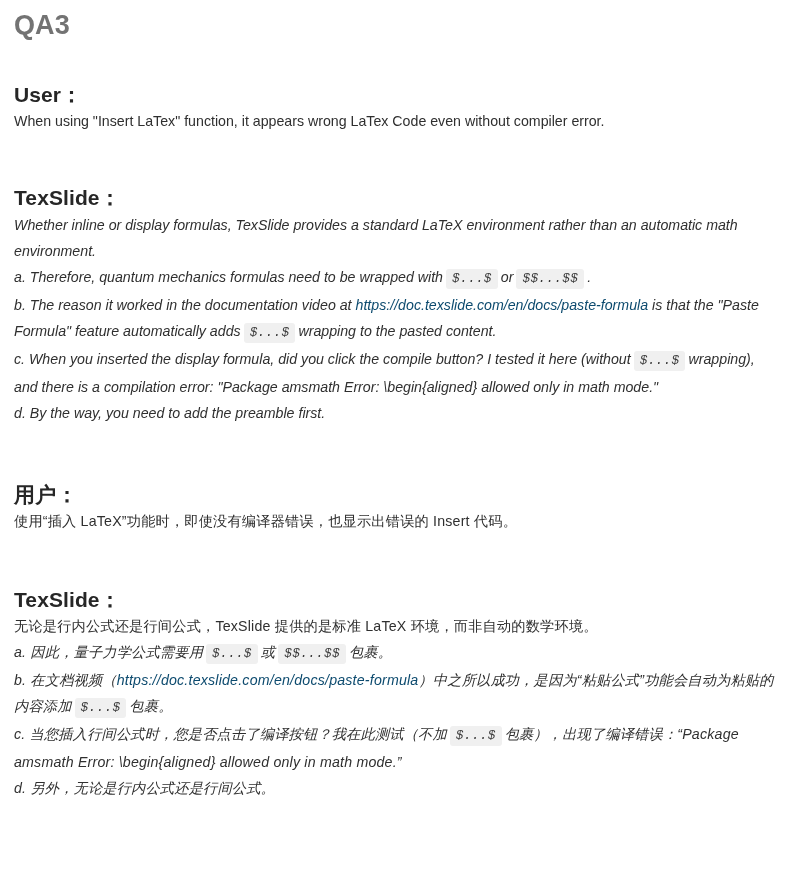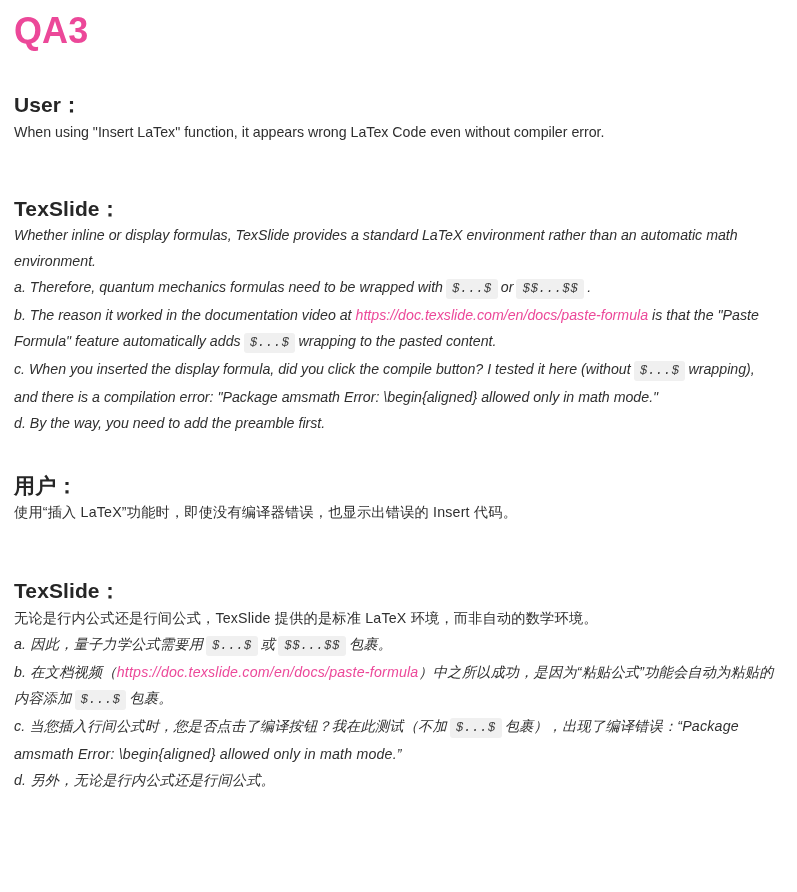--- a/index.html
+++ b/index.html
@@ -14,38 +14,38 @@
     color: #2f2f2f;
     -webkit-font-smoothing: antialiased;
     overflow: hidden;
   }
   .page {
     padding: 10px 14px 0 14px;
     box-sizing: border-box;
     width: 797px;
   }
   .doc-title {
-    font-size: 36px;
+    font-size: 27px;
     font-weight: 700;
     line-height: 1.15;
-    color: #ec4899;
+    color: #737373;
     margin: 0 0 0 0;
     letter-spacing: 0.1px;
   }
   .section-heading {
     font-size: 21px;
     font-weight: 700;
     color: #262626;
     line-height: 1.3;
     margin: 0;
     letter-spacing: 0.1px;
   }
   .h-user-en   { margin-top: 40px; }
   .h-tex-en    { margin-top: 50px; }
-  .h-user-cn   { margin-top: 36px; }
+  .h-user-cn   { margin-top: 55px; }
   .h-tex-cn    { margin-top: 52px; }
 
   p.para {
     font-size: 14.2px;
     line-height: 26px;
     margin: 0;
     color: #2f2f2f;
     max-width: 760px;
   }
   .p-first-en  { margin-top: 28px; }
@@ -59,21 +59,21 @@
     font-size: 12.6px;
     background: #f0f0f0;
     color: #3a3a3a;
     border-radius: 3px;
     padding: 3px 6px;
     margin: 0 3px;
     white-space: pre;
     letter-spacing: 0.4px;
   }
   a.ext-link {
-    color: #ec4899;
+    color: #0c4a6e;
     text-decoration: none;
     word-break: break-all;
   }
   .cn { letter-spacing: 0.2px; }
 </style>
 </head>
 <body>
 
 <div class="page">
 

